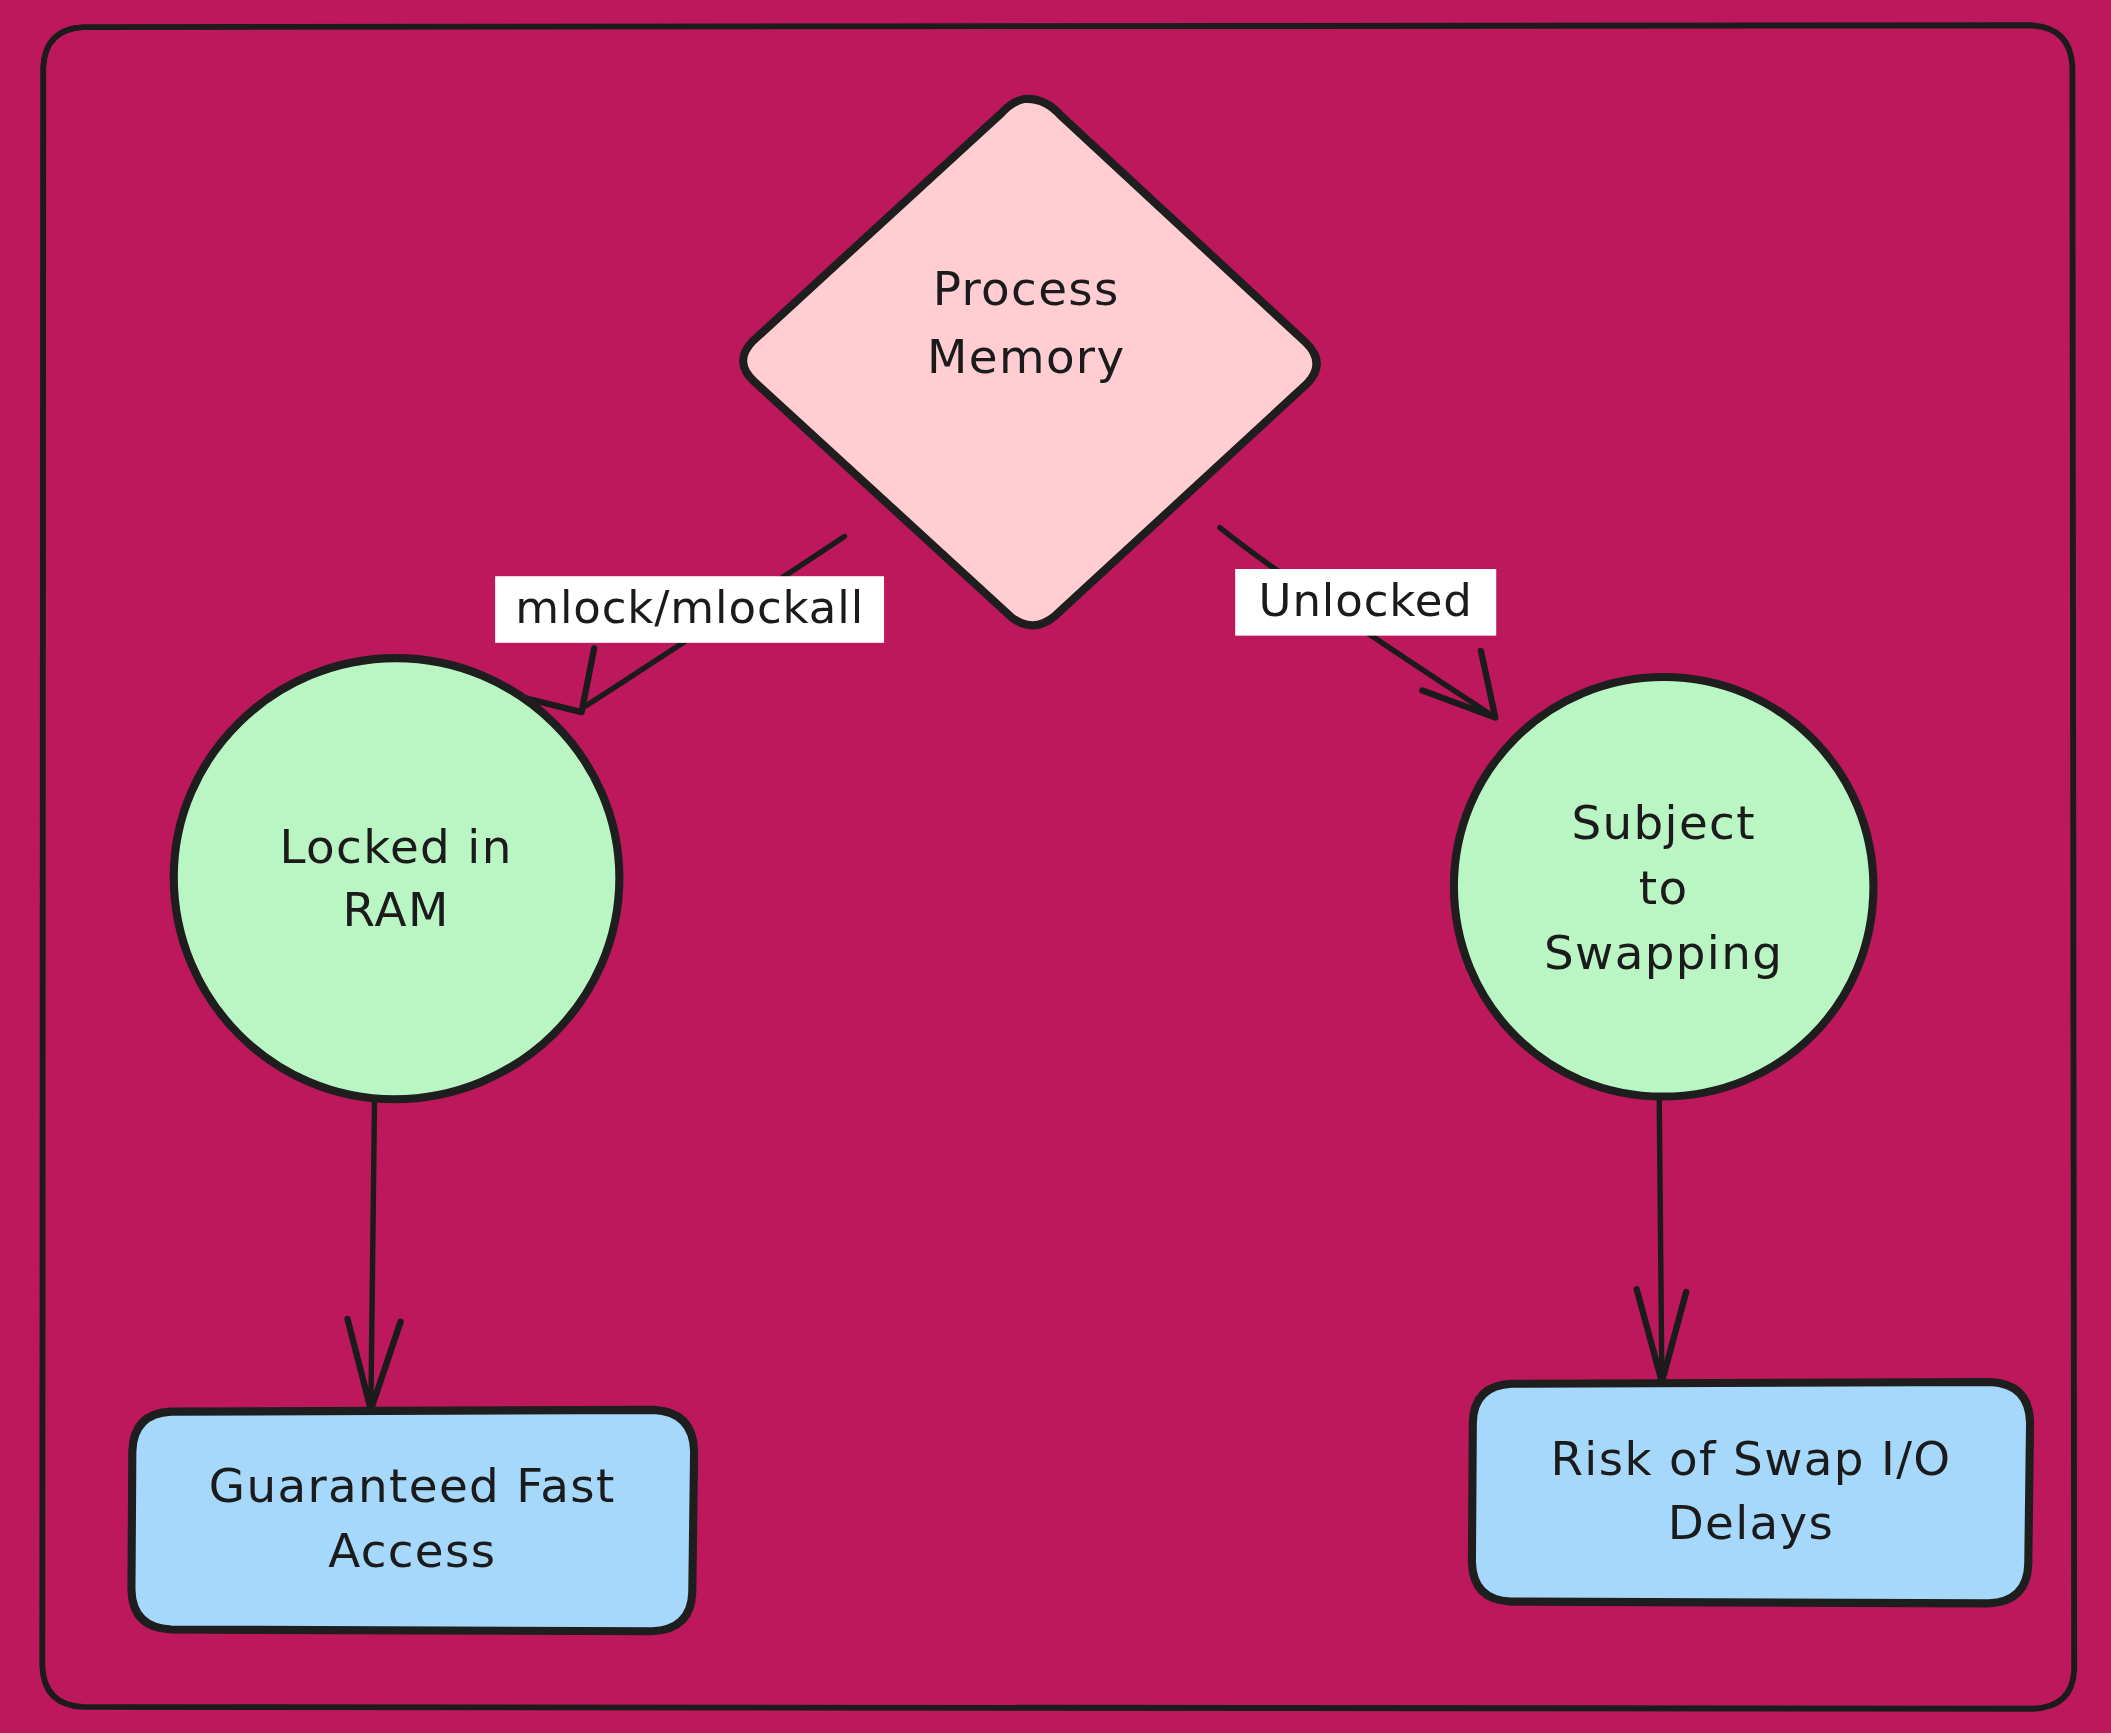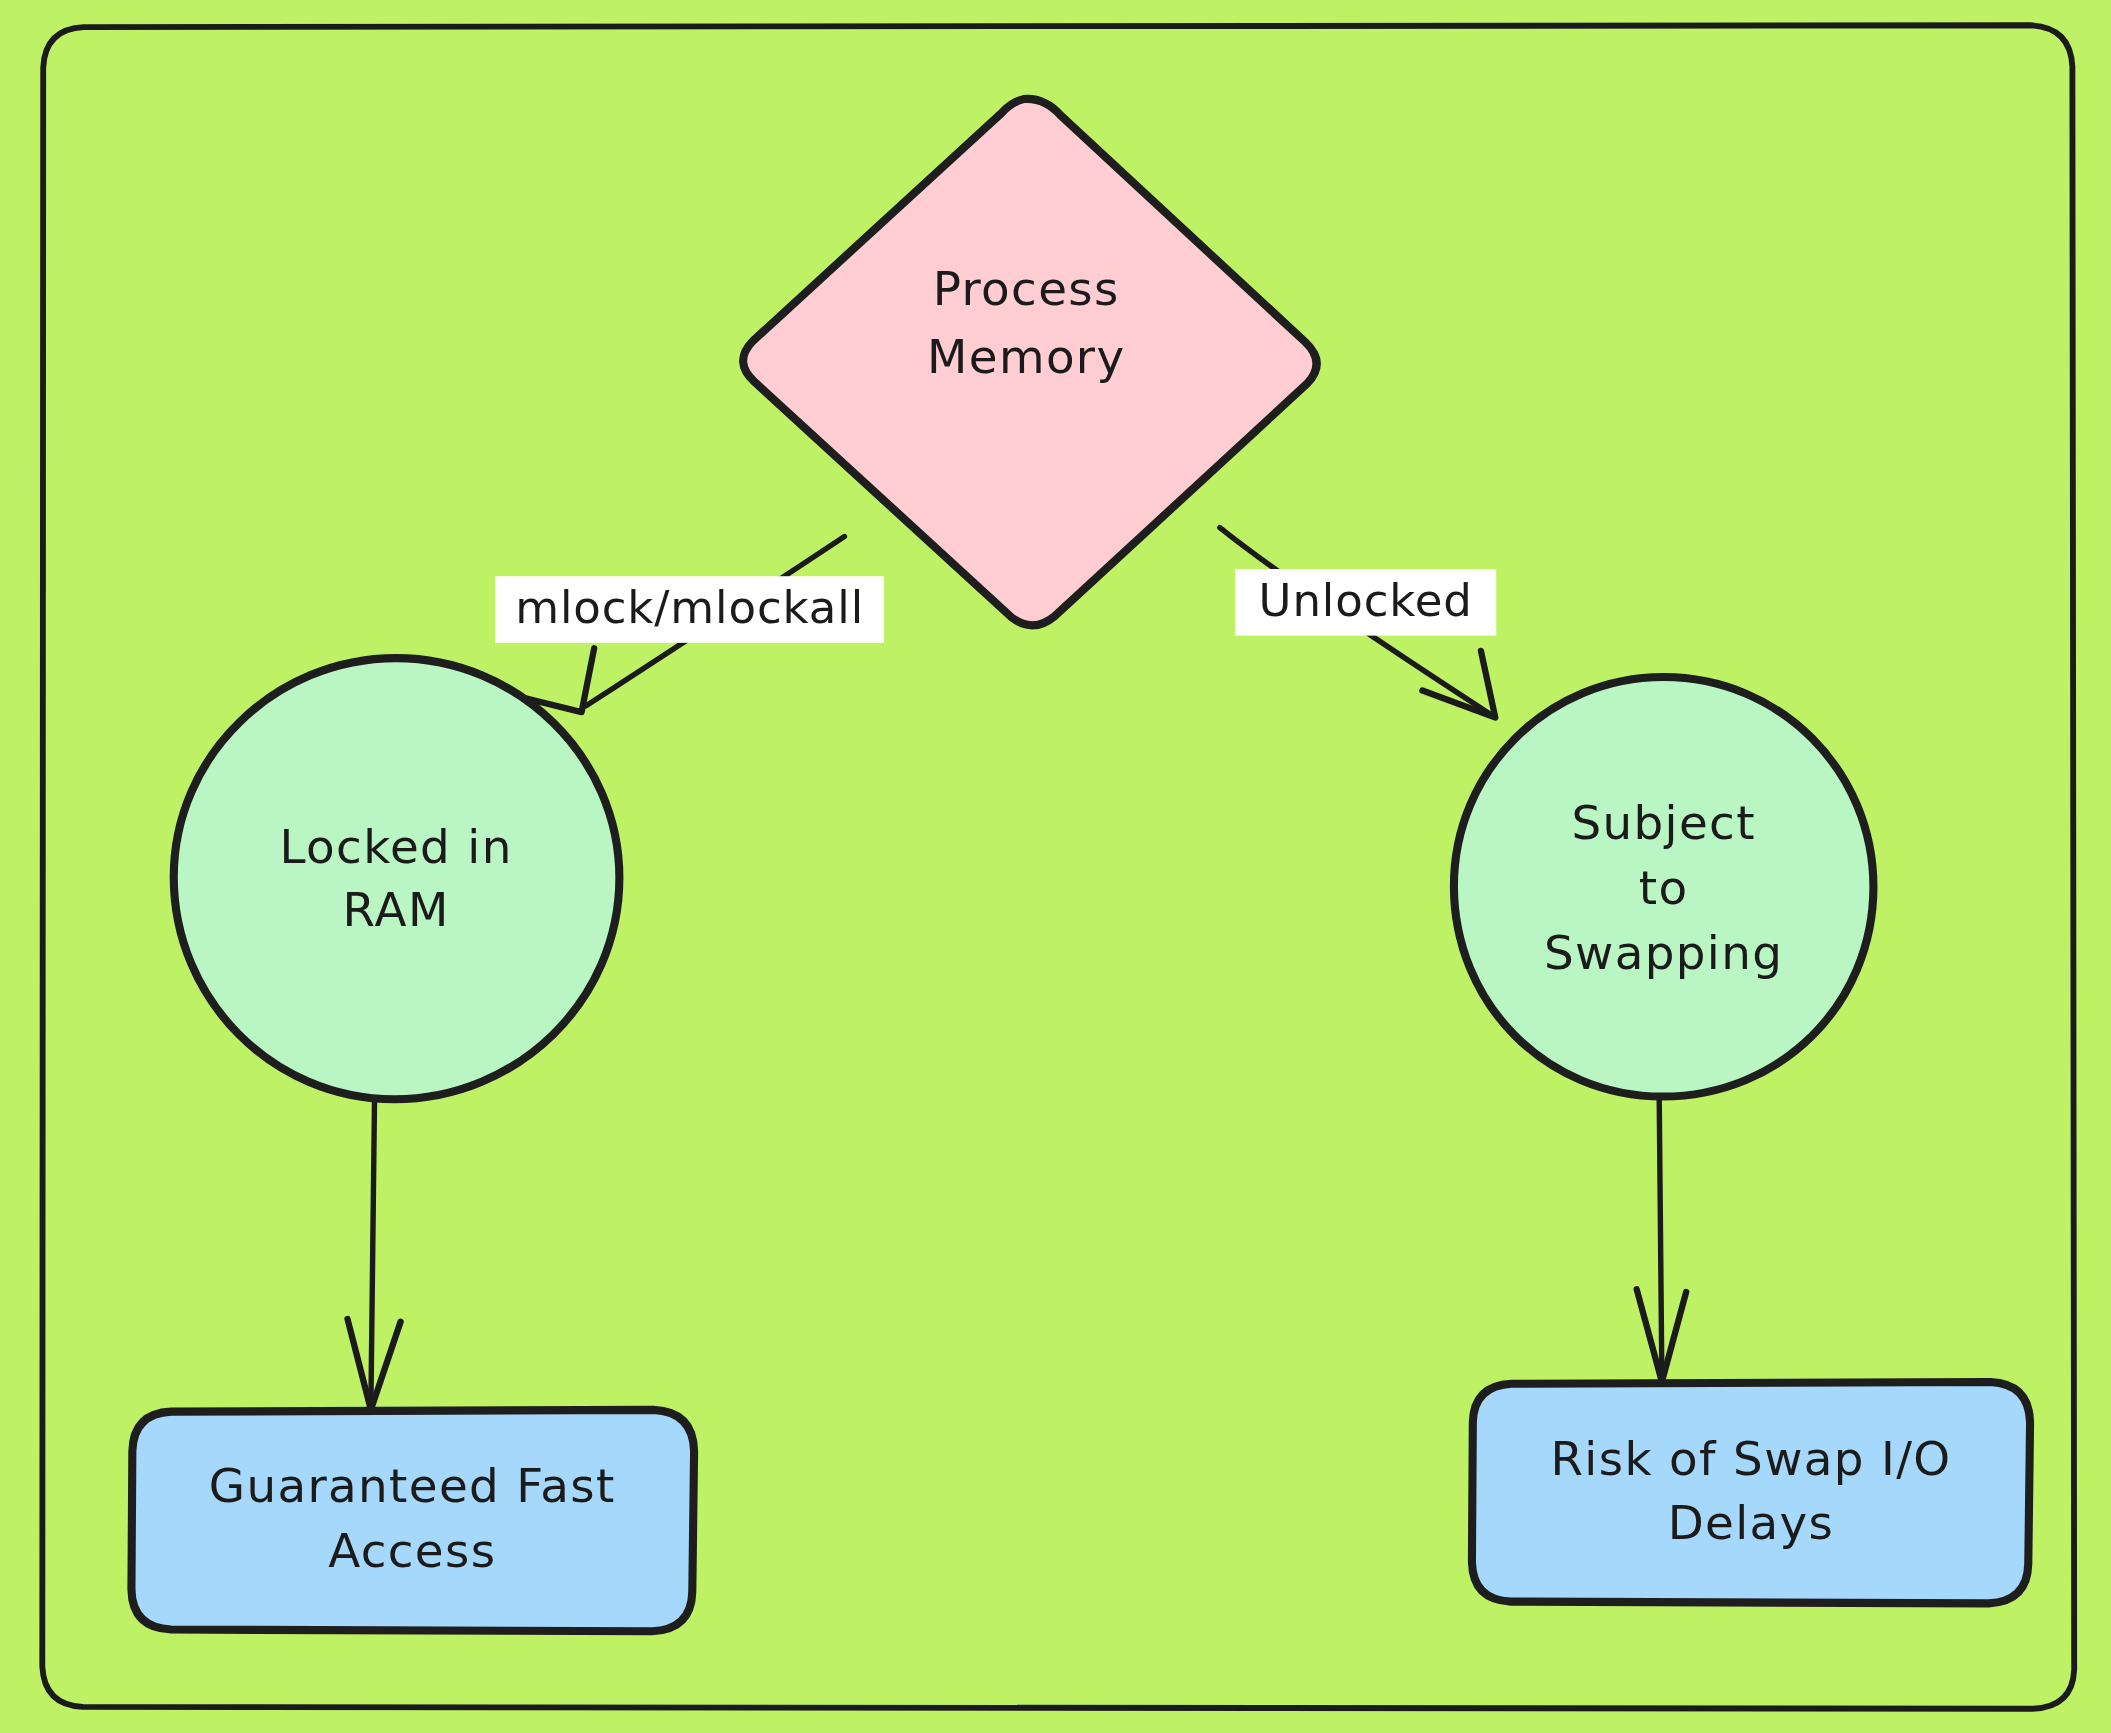--- a/index.html
+++ b/index.html
@@ -11,21 +11,21 @@
   body {
     width: 2112px;
     height: 1734px;
     overflow: hidden;
     font-family: "DejaVu Sans", sans-serif;
   }
   #diagram-root {
     position: relative;
     width: 2112px;
     height: 1734px;
-    background: #bef264;
+    background: #be185d;
   }
   svg#flow-svg {
     position: absolute;
     top: 0;
     left: 0;
     width: 2112px;
     height: 1734px;
     display: block;
   }
   .node-label {

